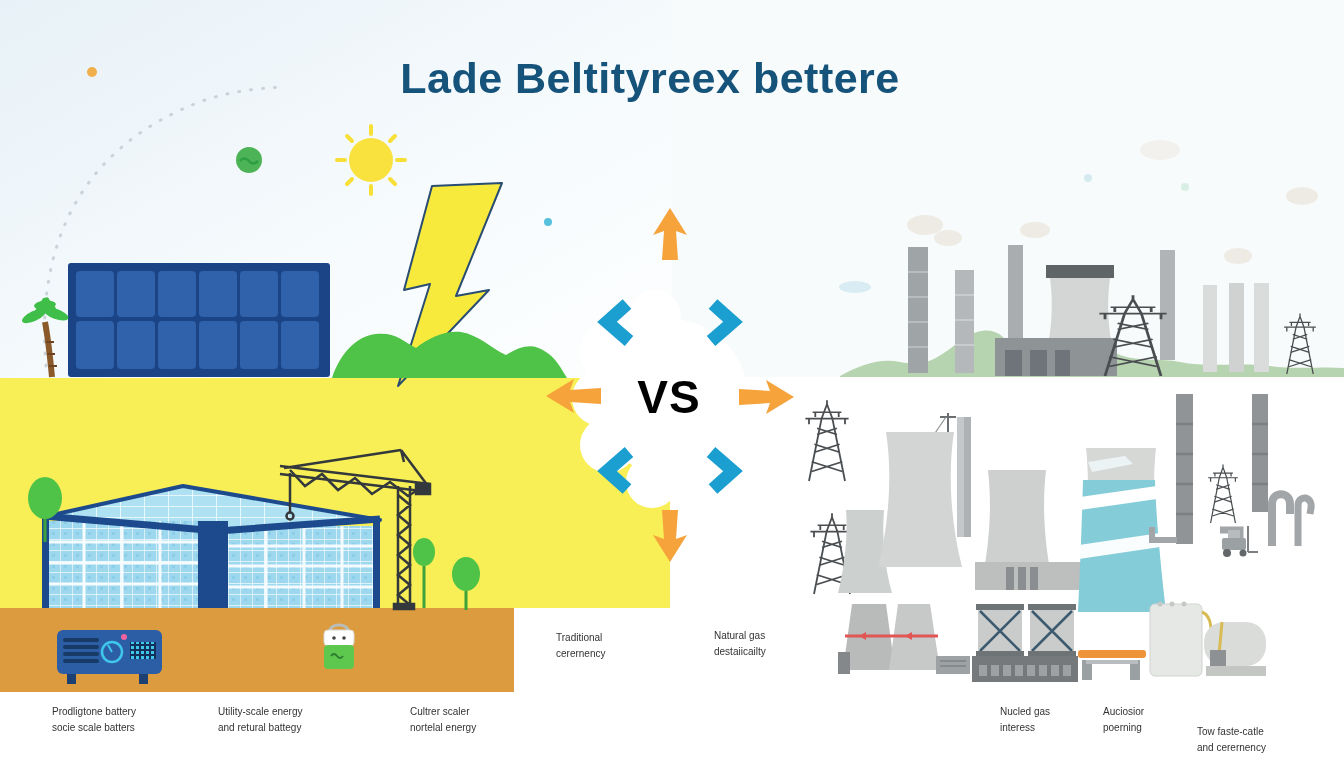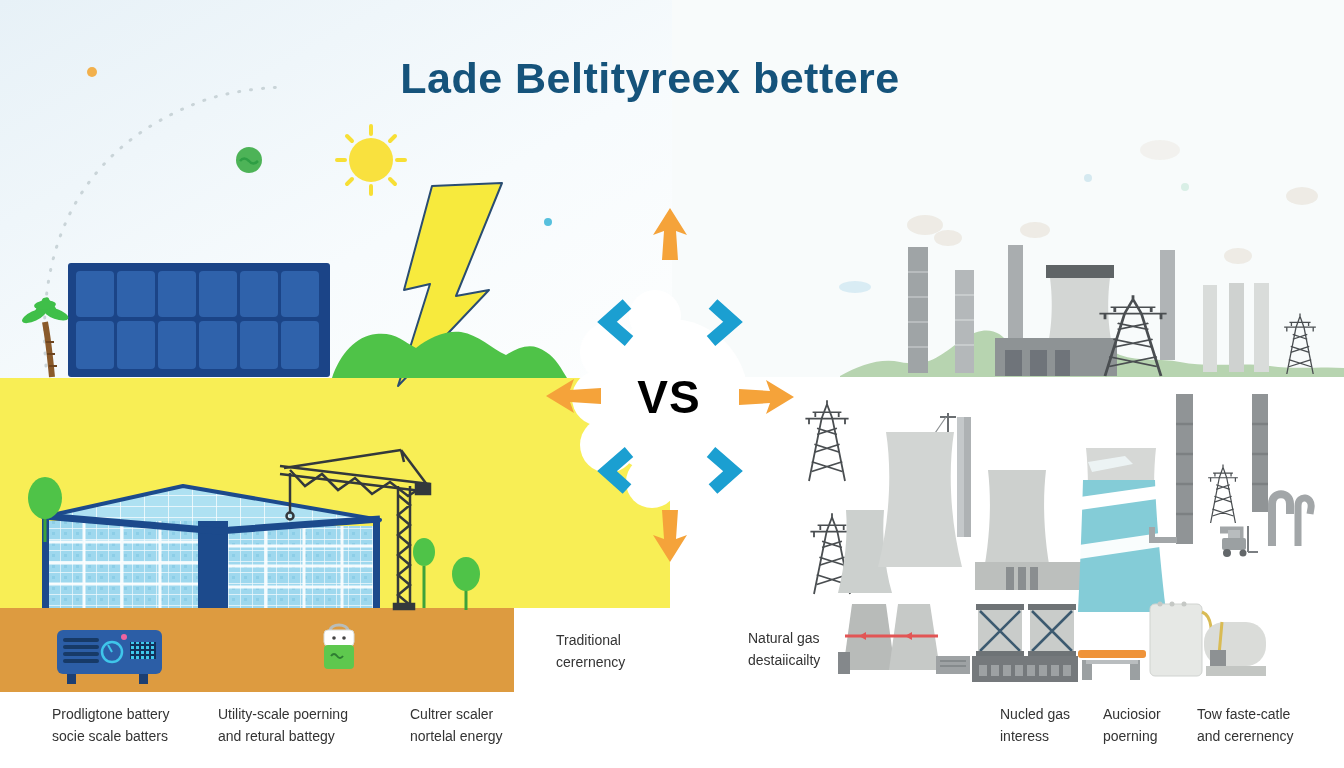--- a/index.html
+++ b/index.html
@@ -3,21 +3,21 @@
 <meta charset="utf-8">
 <style>
   html,body{margin:0;padding:0;background:#fff;}
   .canvas{position:relative;width:1344px;height:768px;overflow:hidden;background:#fff;
           font-family:"Liberation Sans",sans-serif;}
   .canvas svg.scene{position:absolute;left:0;top:0;}
   .title{position:absolute;left:650px;top:54px;transform:translateX(-50%);
          font-size:43px;font-weight:700;color:#15537b;letter-spacing:.5px;white-space:nowrap;}
   .vs{position:absolute;left:669px;top:397px;transform:translate(-50%,-50%);
       font-size:46px;font-weight:800;color:#000000;letter-spacing:1px;}
-  .cap{position:absolute;font-size:14px;line-height:1.55;color:#333;white-space:nowrap;}
+  .cap{position:absolute;font-size:10px;line-height:1.55;color:#333;white-space:nowrap;}
   .cap span{display:block;}
 </style>
 </head>
 <body>
 
 <div class="canvas">
 
 <svg class="scene" width="1344" height="768" viewBox="0 0 1344 768">
   <defs>
     <linearGradient id="skyGrad" x1="0" y1="0" x2="1" y2="1">
@@ -323,41 +323,41 @@
 </svg>
 
 <div class="title">Lade Beltityreex bettere</div>
 <div class="vs">VS</div>
 
 <div class="cap" style="left:52px;top:704px">
   <span>Prodligtone battery</span>
   <span>socie scale batters</span>
 </div>
 <div class="cap" style="left:218px;top:704px">
-  <span>Utility-scale poerning</span>
+  <span>Utility-scale energy</span>
   <span>and retural battegy</span>
 </div>
 <div class="cap" style="left:410px;top:704px">
   <span>Cultrer scaler</span>
   <span>nortelal energy</span>
 </div>
 <div class="cap" style="left:556px;top:630px">
   <span>Traditional</span>
   <span>cerernency</span>
 </div>
-<div class="cap" style="left:748px;top:628px">
+<div class="cap" style="left:714px;top:628px">
   <span>Natural gas</span>
   <span>destaiicailty</span>
 </div>
 <div class="cap" style="left:1000px;top:704px">
   <span>Nucled gas</span>
   <span>interess</span>
 </div>
 <div class="cap" style="left:1103px;top:704px">
   <span>Auciosior</span>
   <span>poerning</span>
 </div>
-<div class="cap" style="left:1197px;top:704px">
+<div class="cap" style="left:1197px;top:724px">
   <span>Tow faste-catle</span>
   <span>and cerernency</span>
 </div>
 
 </div>
 
 </body></html>

